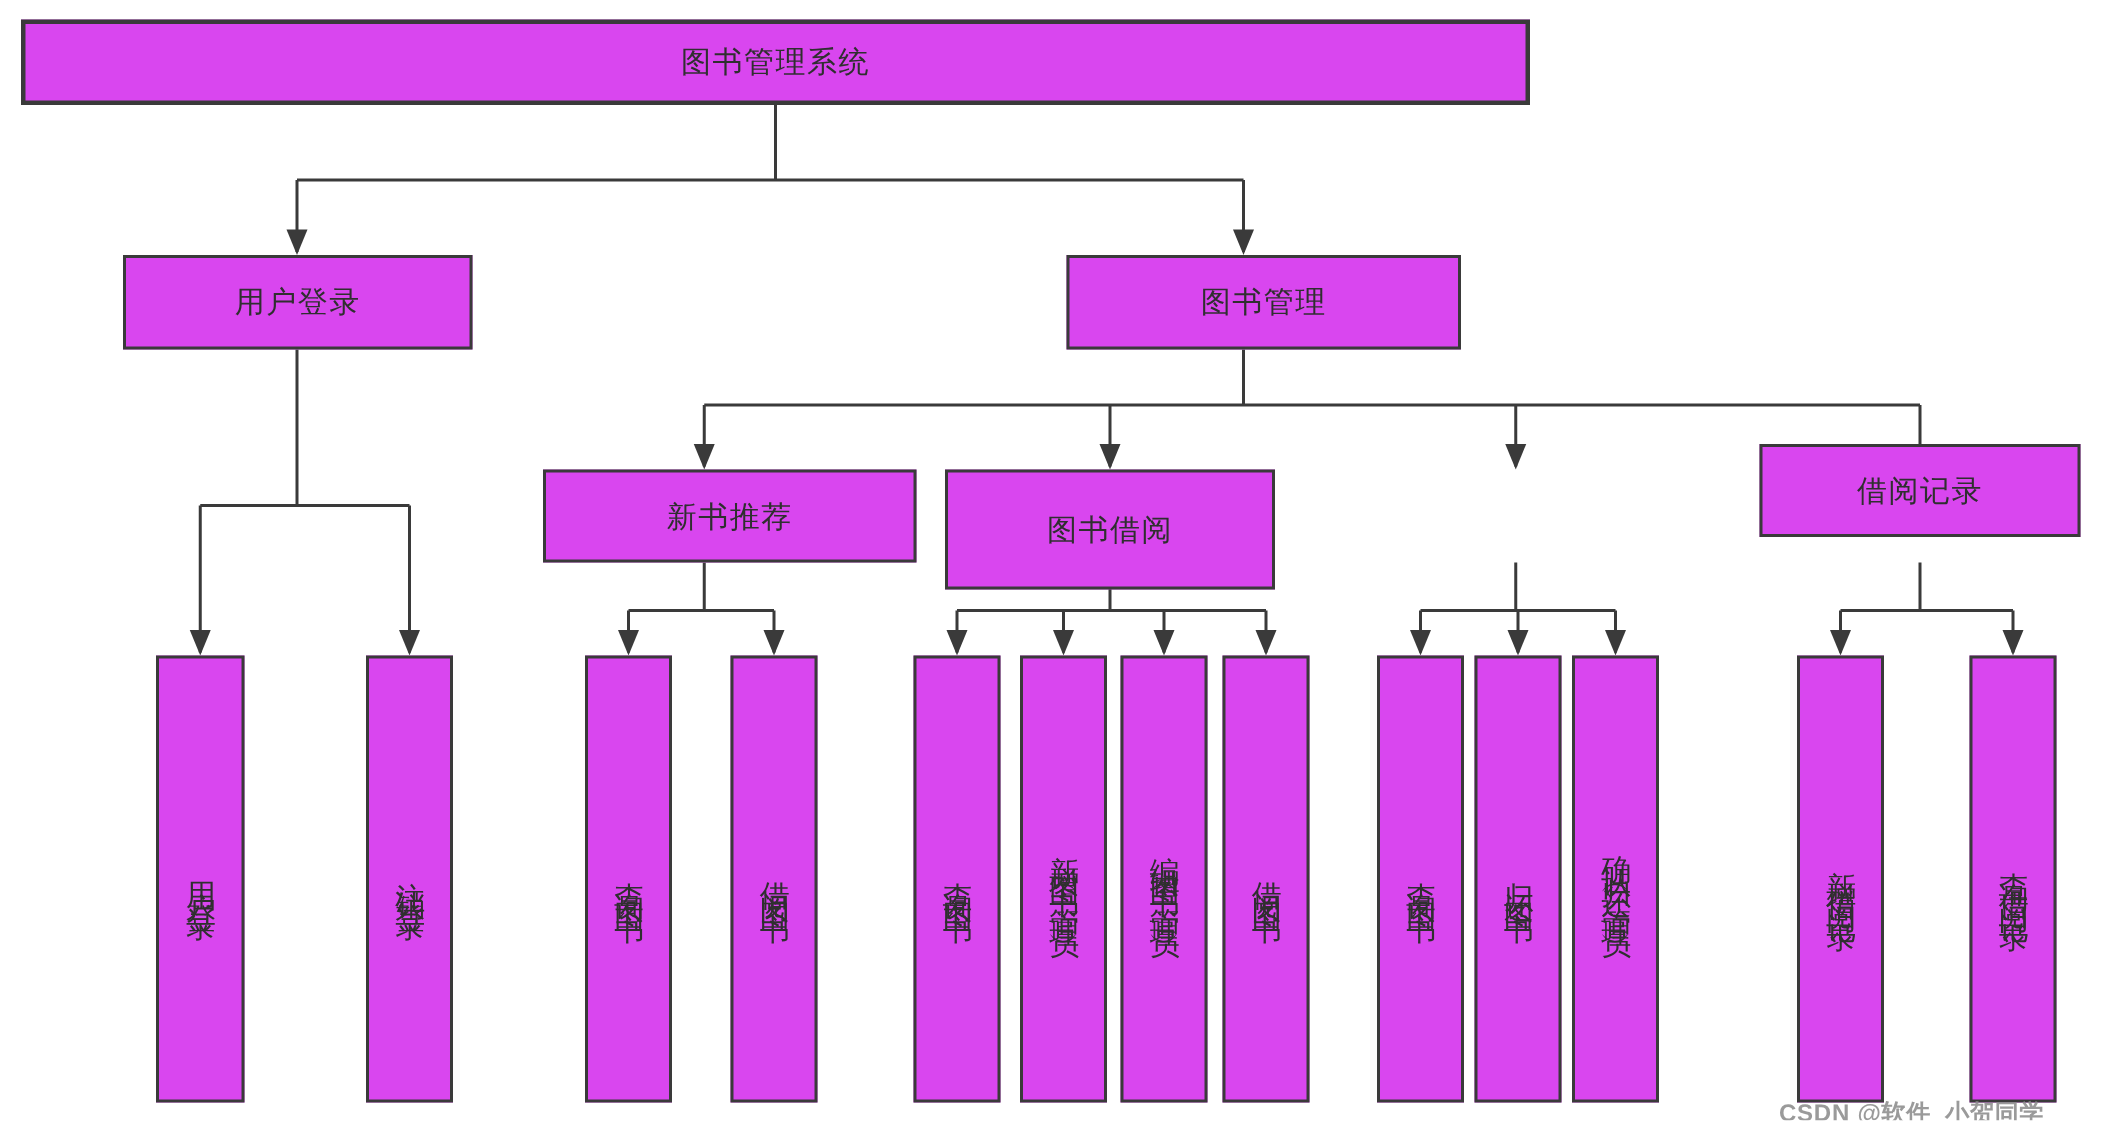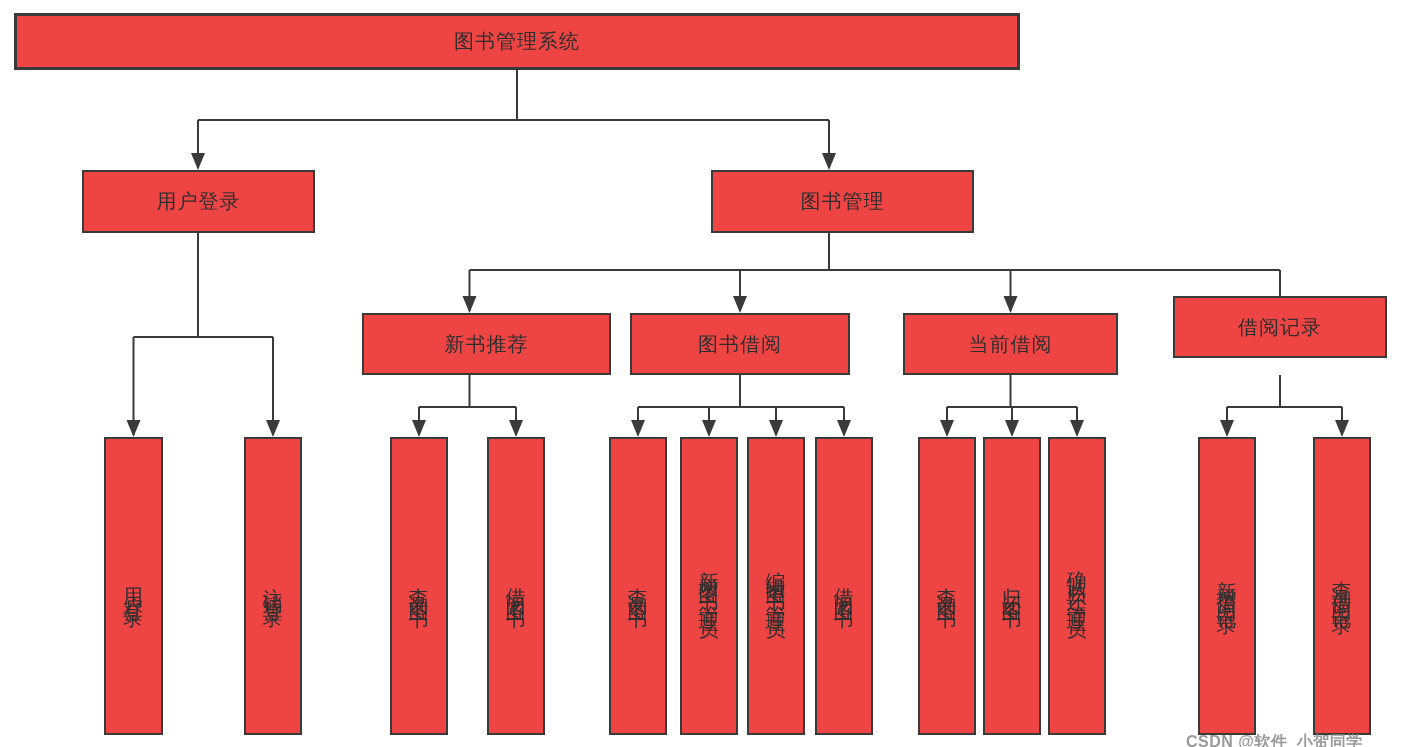--- a/index.html
+++ b/index.html
@@ -18,21 +18,21 @@
   .connectors {
     position: absolute;
     left: 0;
     top: 0;
     pointer-events: none;
   }
   .node {
     position: absolute;
     box-sizing: border-box;
     border: 2px solid #3a3a3a;
-    background: #ef4444;
+    background: #d946ef;
     color: #2f2f2f;
     display: flex;
     align-items: center;
     justify-content: center;
     text-align: center;
   }
   .node.root {
     border-width: 3px;
     font-size: 21px;
   }
@@ -103,22 +103,21 @@
       <polygon points="1335,420 1349,420 1342,437"></polygon>
     </g>
   </svg>
 
   <div class="node root h-node" style="left:14px; top:13px; width:1006px; height:57px;">图书管理系统</div>
 
   <div class="node h-node" style="left:82px; top:170px; width:233px; height:63px;">用户登录</div>
   <div class="node h-node" style="left:711px; top:170px; width:263px; height:63px;">图书管理</div>
 
   <div class="node h-node" style="left:362px; top:313px; width:249px; height:62px;">新书推荐</div>
-  <div class="node h-node" style="left:630px; top:313px; width:220px; height:62px;">图书借阅</div>
-  <div class="node h-node" style="left:903px; top:313px; width:215px; height:62px;">当前借阅</div>
+  <div class="node h-node" style="left:630px; top:313px; width:220px; height:80px;">图书借阅</div>
   <div class="node h-node" style="left:1173px; top:296px; width:214px; height:62px;">借阅记录</div>
 
   <div class="node v-node" style="left:104px; top:437px; width:59px; height:298px;">用户登录</div>
   <div class="node v-node" style="left:244px; top:437px; width:58px; height:298px;">注销登录</div>
 
   <div class="node v-node" style="left:390px; top:437px; width:58px; height:298px;">查询图书</div>
   <div class="node v-node" style="left:487px; top:437px; width:58px; height:298px;">借阅图书</div>
 
   <div class="node v-node" style="left:609px; top:437px; width:58px; height:298px;">查询图书</div>
   <div class="node v-node" style="left:680px; top:437px; width:58px; height:298px;">新增图书（管理员）</div>

